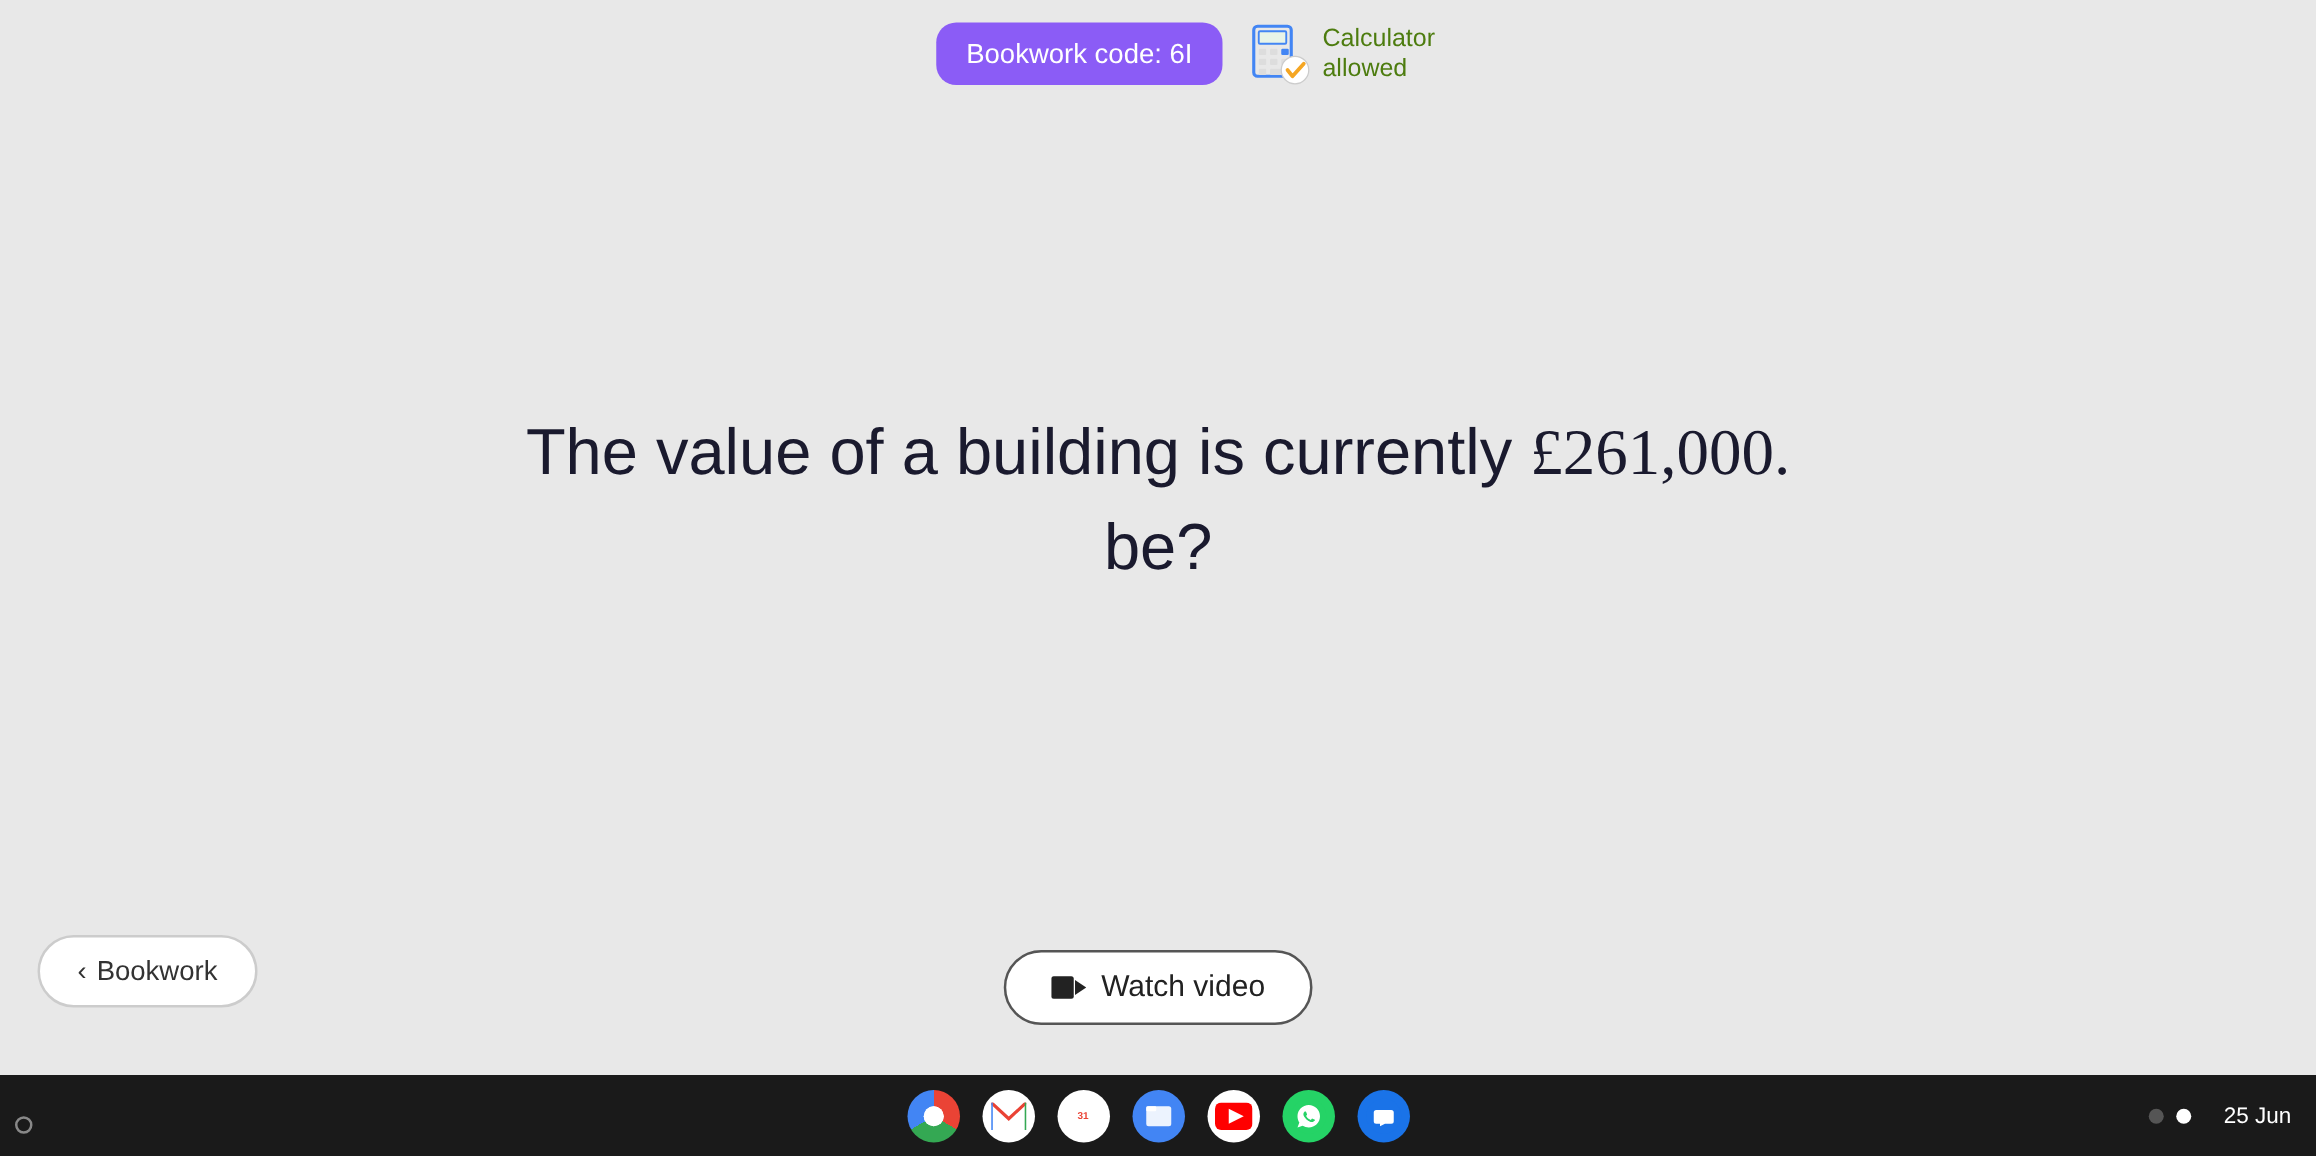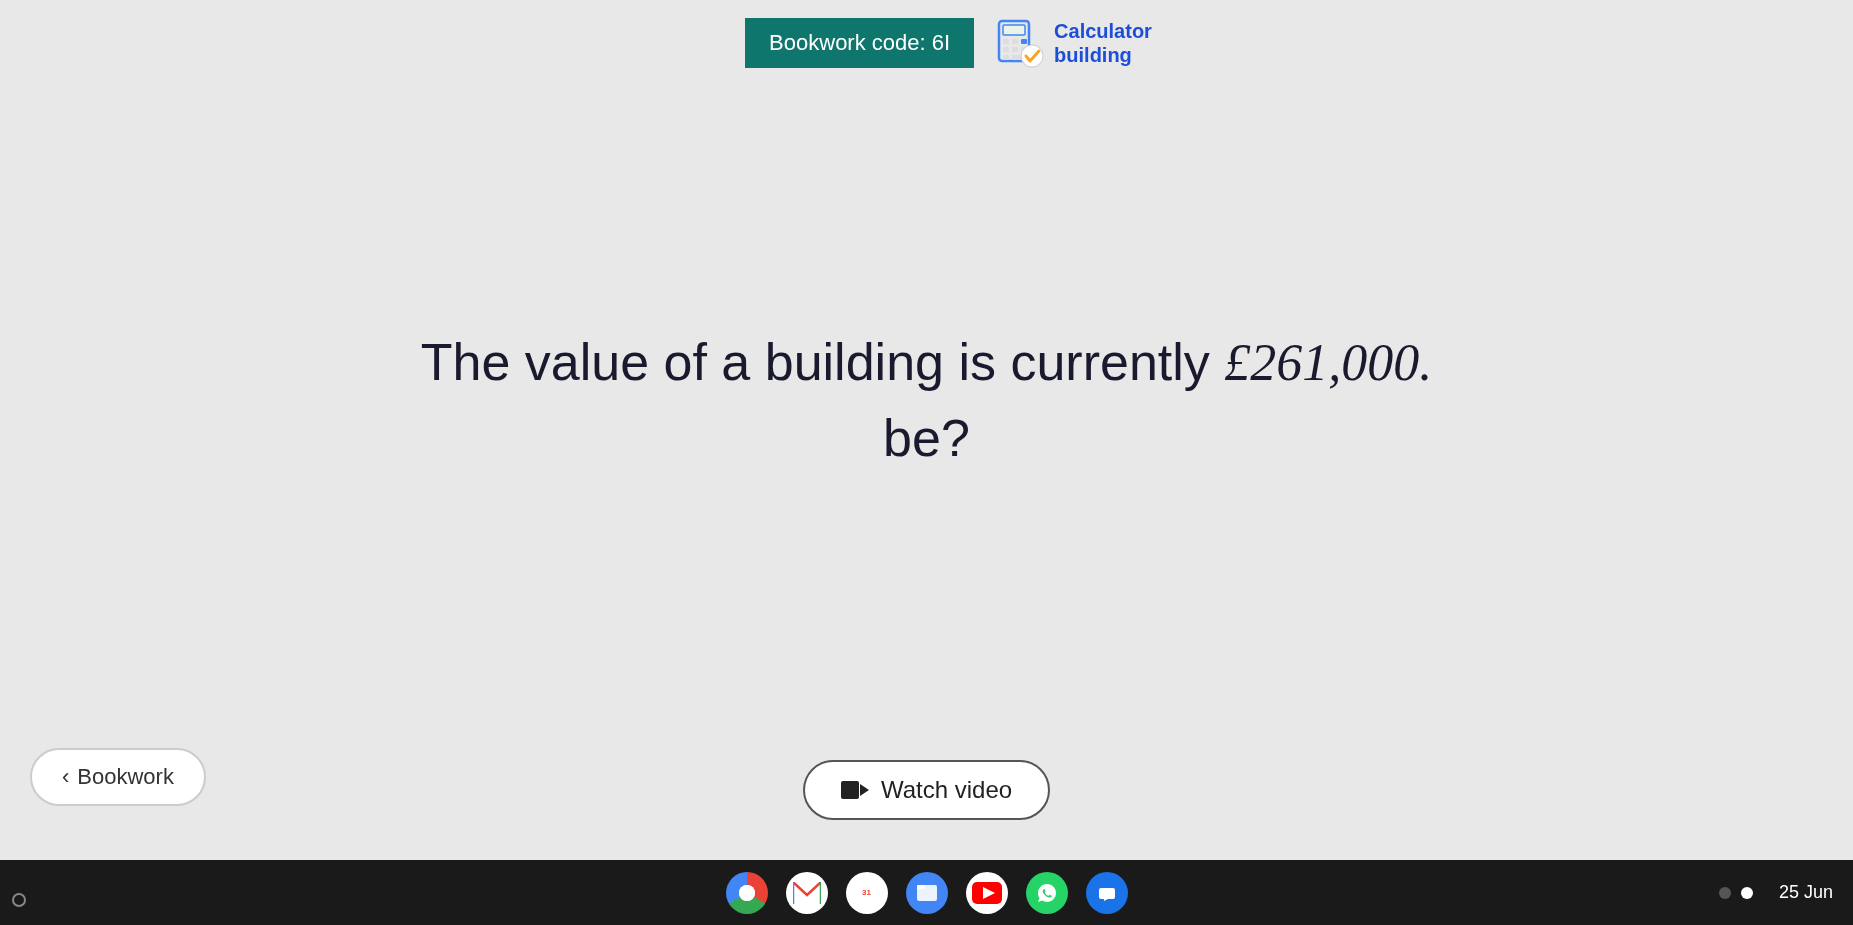--- a/index.html
+++ b/index.html
@@ -30,24 +30,24 @@
     .header-area {
       width: 100%;
       display: flex;
       justify-content: center;
       align-items: center;
       gap: 20px;
       padding-top: 18px;
     }
 
     .bookwork-code-badge {
-      background-color: #0f766e;
+      background-color: #8b5cf6;
       color: white;
       padding: 12px 24px;
-      border-radius: 0;
+      border-radius: 16px;
       font-size: 22px;
       font-weight: 500;
       margin-left: 44px;
     }
 
     .calculator-allowed {
       display: flex;
       align-items: center;
       gap: 10px;
     }
@@ -58,23 +58,22 @@
       position: relative;
     }
 
     .calculator-icon svg {
       width: 100%;
       height: 100%;
     }
 
     .calculator-text {
       font-size: 20px;
-      color: #1d4ed8;
+      color: #4d7c0f;
       line-height: 1.2;
-      font-weight: bold;
     }
 
     .question-area {
       flex: 1;
       display: flex;
       align-items: center;
       justify-content: center;
       padding: 0 100px;
     }
 
@@ -251,29 +250,29 @@
           <rect x="27" y="29" width="6" height="5" rx="1" fill="#ddd"></rect>
           <rect x="9" y="37" width="6" height="5" rx="1" fill="#ddd"></rect>
           <rect x="18" y="37" width="15" height="5" rx="1" fill="#ddd"></rect>
 
           <circle cx="38" cy="38" r="11" fill="white" stroke="#ccc" stroke-width="1"></circle>
           <polyline points="32,38 36,43 45,33" fill="none" stroke="#f5a623" stroke-width="3" stroke-linecap="round" stroke-linejoin="round"></polyline>
         </svg>
       </div>
       <div class="calculator-text">
         <div>Calculator</div>
-        <div>building</div>
+        <div>allowed</div>
       </div>
     </div>
   </div>
 
   <div class="question-area">
     <div class="question-text">
       <div>
-        <span>The value of a building is currently </span><span style="font-style: italic; font-family: Georgia, serif;">£261,000.</span>
+        <span>The value of a building is currently </span><span style="font-family: Georgia, serif;">£261,000.</span>
       </div>
       <div>
         <span>be?</span>
       </div>
     </div>
   </div>
 
   <div class="bottom-actions">
     <button class="previous-button">
       <span>‹</span>

